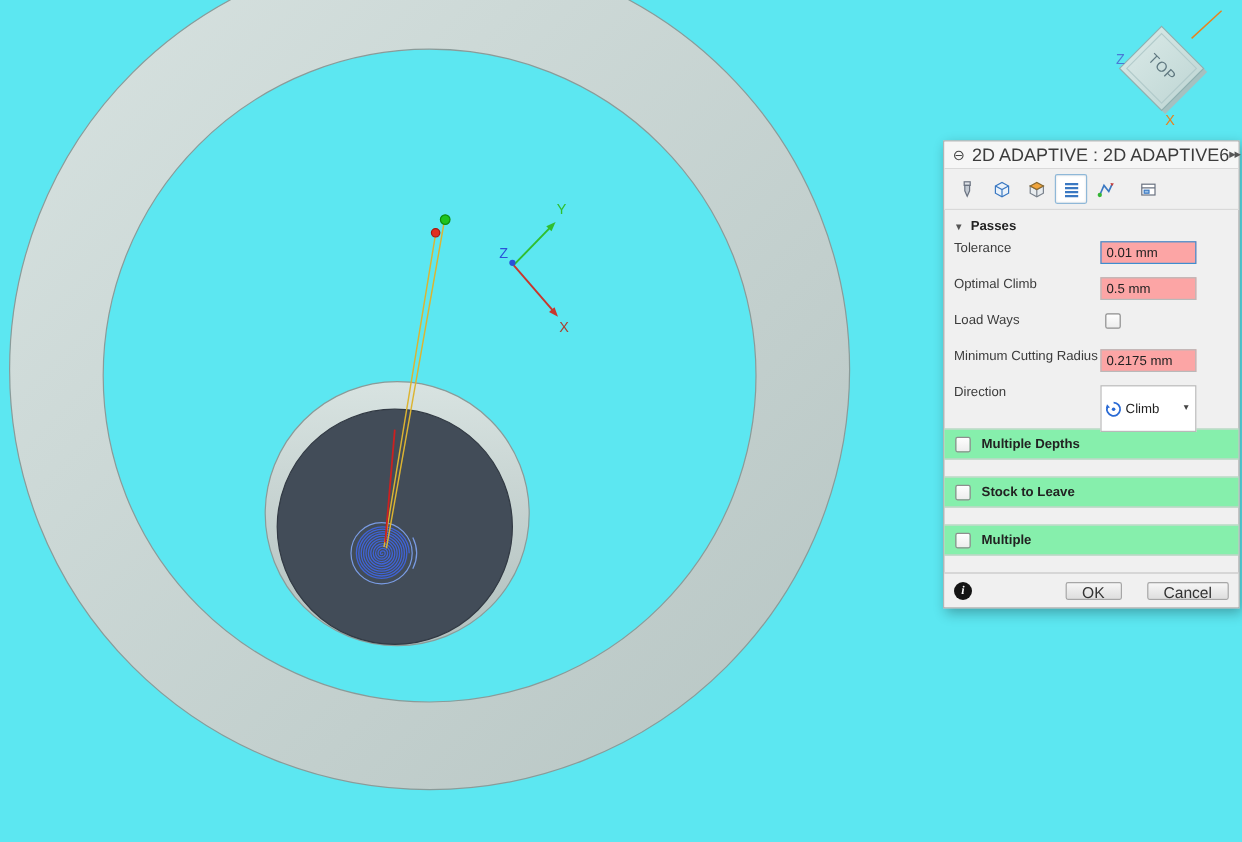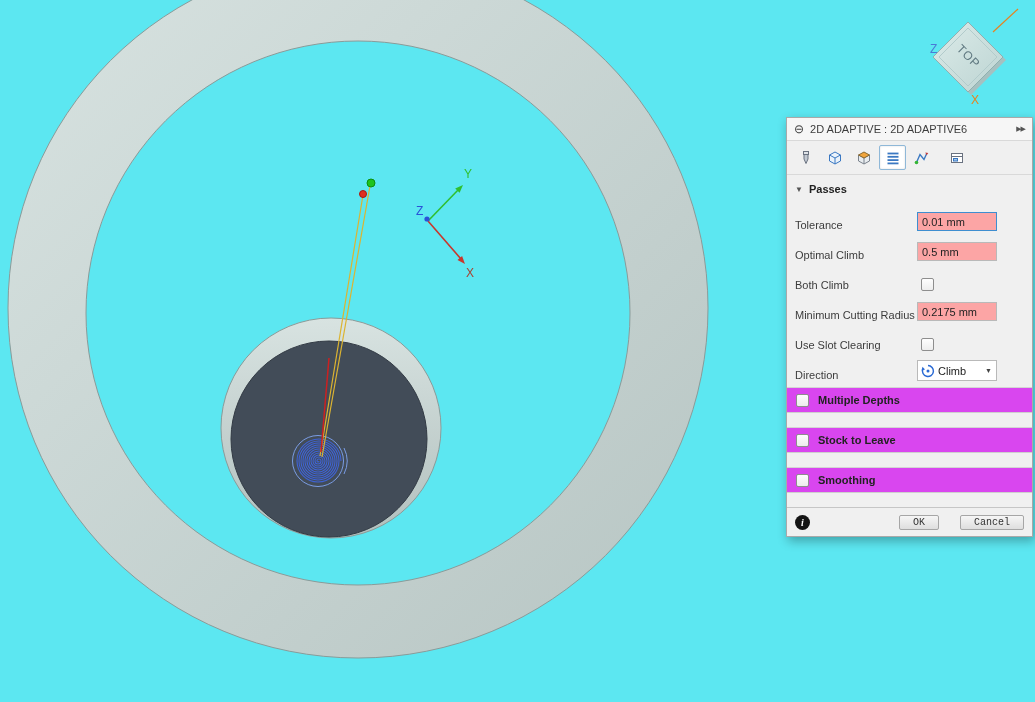--- a/index.html
+++ b/index.html
@@ -10,60 +10,60 @@
 
   .dialog {
     position: absolute; left: 786px; top: 117px; width: 247px;
     background: #f0f0f0; border: 1px solid #a9a9a9;
     box-shadow: 2px 4px 10px rgba(0,0,0,.3);
     font-size: 11px; color: #333;
   }
   .dlg-header { height: 23px; display: flex; align-items: center; padding: 0 7px;
     background: #f6f6f6; border-bottom: 1px solid #d9d9d9; }
   .collapse-icon { font-size: 12px; color: #444; line-height: 1; }
-  .dlg-title { flex: 1; margin-left: 6px; font-size: 11px; color: #3c3c3c; white-space: nowrap; }
+  .dlg-title { flex: 1; margin-left: 6px; font-size: 15px; color: #3c3c3c; white-space: nowrap; }
   .ff-icon { font-size: 7px; color: #555; letter-spacing: -1px; }
 
   .tabbar { display: flex; align-items: center; gap: 2px; padding: 4px 5px;
     border-bottom: 1px solid #d9d9d9; background: #f0f0f0; }
   .tab { width: 27px; height: 25px; display: flex; align-items: center; justify-content: center;
     border: 1px solid transparent; border-radius: 2px; }
   .tab.selected { background: #ffffff; border-color: #8fb8d8; box-shadow: inset 0 0 2px rgba(0,0,0,.15); }
   .tab.last { margin-left: 6px; }
 
   .sec-heading { display: flex; align-items: center; padding: 8px 8px 6px; font-weight: bold; color: #222; }
   .tri { font-size: 8px; color: #555; margin-right: 6px; }
 
-  .row { height: 30px; display: flex; align-items: flex-end; padding: 0 8px; }
+  .row { height: 30px; display: flex; align-items: flex-start; padding: 0 8px; }
   .rlabel { flex: 1; color: #3c3c3c; white-space: nowrap; }
   .ctrl { width: 80px; margin-right: 27px; display: flex; align-items: center; flex-shrink: 0; }
   .tinput { width: 80px; height: 19px; border: 1px solid #b9b9b9; background: #fca5a5;
     font-family: inherit; font-size: 11px; padding: 0 4px; color: #222; }
   .tinput.focused { border-color: #3e8ed0; }
   .checkbox { width: 13px; height: 13px; border: 1px solid #8e8e8e; border-radius: 2px;
     background: linear-gradient(#fefefe, #ededed); margin-left: 4px; }
-  .dropdown { width: 80px; height: 21px; background: #fff; border: 1px solid #b9b9b9;
+  .dropdown { width: 80px; height: 39px; background: #fff; border: 1px solid #b9b9b9;
     display: flex; align-items: center; padding: 0 3px; }
   .dd-label { flex: 1; padding-left: 3px; color: #222; }
   .dd-arrow { font-size: 7px; color: #444; padding-right: 1px; }
 
   .bands { margin-top: 6px; }
   .band { height: 26px; display: flex; align-items: center; padding: 0 9px;
-    background: #d946ef; border-top: 1px solid #d4d4d4; border-bottom: 1px solid #cfcfcf;
+    background: #86efac; border-top: 1px solid #d4d4d4; border-bottom: 1px solid #cfcfcf;
     margin-bottom: 14px; }
   .band .checkbox { margin-left: 0; }
   .band-label { margin-left: 9px; font-weight: bold; color: #222; }
 
   .dlg-footer { height: 29px; display: flex; align-items: center; padding: 0 8px;
     border-top: 1px solid #c6c6c6; background: #f0f0f0; }
   .info-icon { width: 15px; height: 15px; border-radius: 50%; background: #141414; color: #fff;
     display: flex; align-items: center; justify-content: center;
     font-family: "Liberation Serif", serif; font-style: italic; font-weight: bold; font-size: 10px; }
   .btn { height: 15px; padding: 0 13px; background: linear-gradient(#f6f6f6, #dedede);
-    border: 1px solid #a6a6a6; border-radius: 2px; font-family: Liberation Mono, monospace; font-size: 10px; color: #333; }
+    border: 1px solid #a6a6a6; border-radius: 2px; font-family: Liberation Sans, sans-serif; font-size: 13px; color: #333; }
   .btn.ok { margin-left: auto; }
   .btn.cancel { margin-left: 21px; }
 </style>
 </head>
 <body>
 
 <svg id="scene" width="1035" height="702" viewBox="0 0 1035 702">
   <defs>
     <linearGradient id="ringGrad" x1="0" y1="0" x2="1" y2="1">
       <stop offset="0" stop-color="#d8e3e1"></stop>
@@ -200,39 +200,33 @@
   </div>
 
   <div class="row">
     <span class="rlabel">Optimal Climb</span>
     <span class="ctrl">
       <input class="tinput" value="0.5 mm" style="">
     </span>
   </div>
 
   <div class="row">
-    <span class="rlabel">Both Climb</span>
+    <span class="rlabel">Load Ways</span>
     <span class="ctrl">
       <span class="checkbox"></span>
     </span>
   </div>
 
   <div class="row">
     <span class="rlabel">Minimum Cutting Radius</span>
     <span class="ctrl">
       <input class="tinput" value="0.2175 mm" style="">
     </span>
   </div>
 
-  <div class="row">
-    <span class="rlabel">Use Slot Clearing</span>
-    <span class="ctrl">
-      <span class="checkbox"></span>
-    </span>
-  </div>
 
   <div class="row">
     <span class="rlabel">Direction</span>
     <span class="ctrl">
       <span class="dropdown">
         <svg width="14" height="14" viewBox="0 0 14 14">
           <path d="M7 1.5 A5.5 5.5 0 1 1 1.8 5" fill="none" stroke="#2a6ad4" stroke-width="1.5"></path>
           <polygon points="0.5,6.5 4,5.5 1.5,2.8" fill="#2a6ad4"></polygon>
           <circle cx="7" cy="7" r="1.5" fill="#2a6ad4"></circle>
         </svg>
@@ -246,21 +240,21 @@
     <div class="band">
       <span class="checkbox"></span>
       <span class="band-label">Multiple Depths</span>
     </div>
     <div class="band">
       <span class="checkbox"></span>
       <span class="band-label">Stock to Leave</span>
     </div>
     <div class="band">
       <span class="checkbox"></span>
-      <span class="band-label">Smoothing</span>
+      <span class="band-label">Multiple</span>
     </div>
   </div>
 
   <div class="dlg-footer">
     <span class="info-icon">i</span>
     <button class="btn ok">OK</button>
     <button class="btn cancel">Cancel</button>
   </div>
 
 </div>

